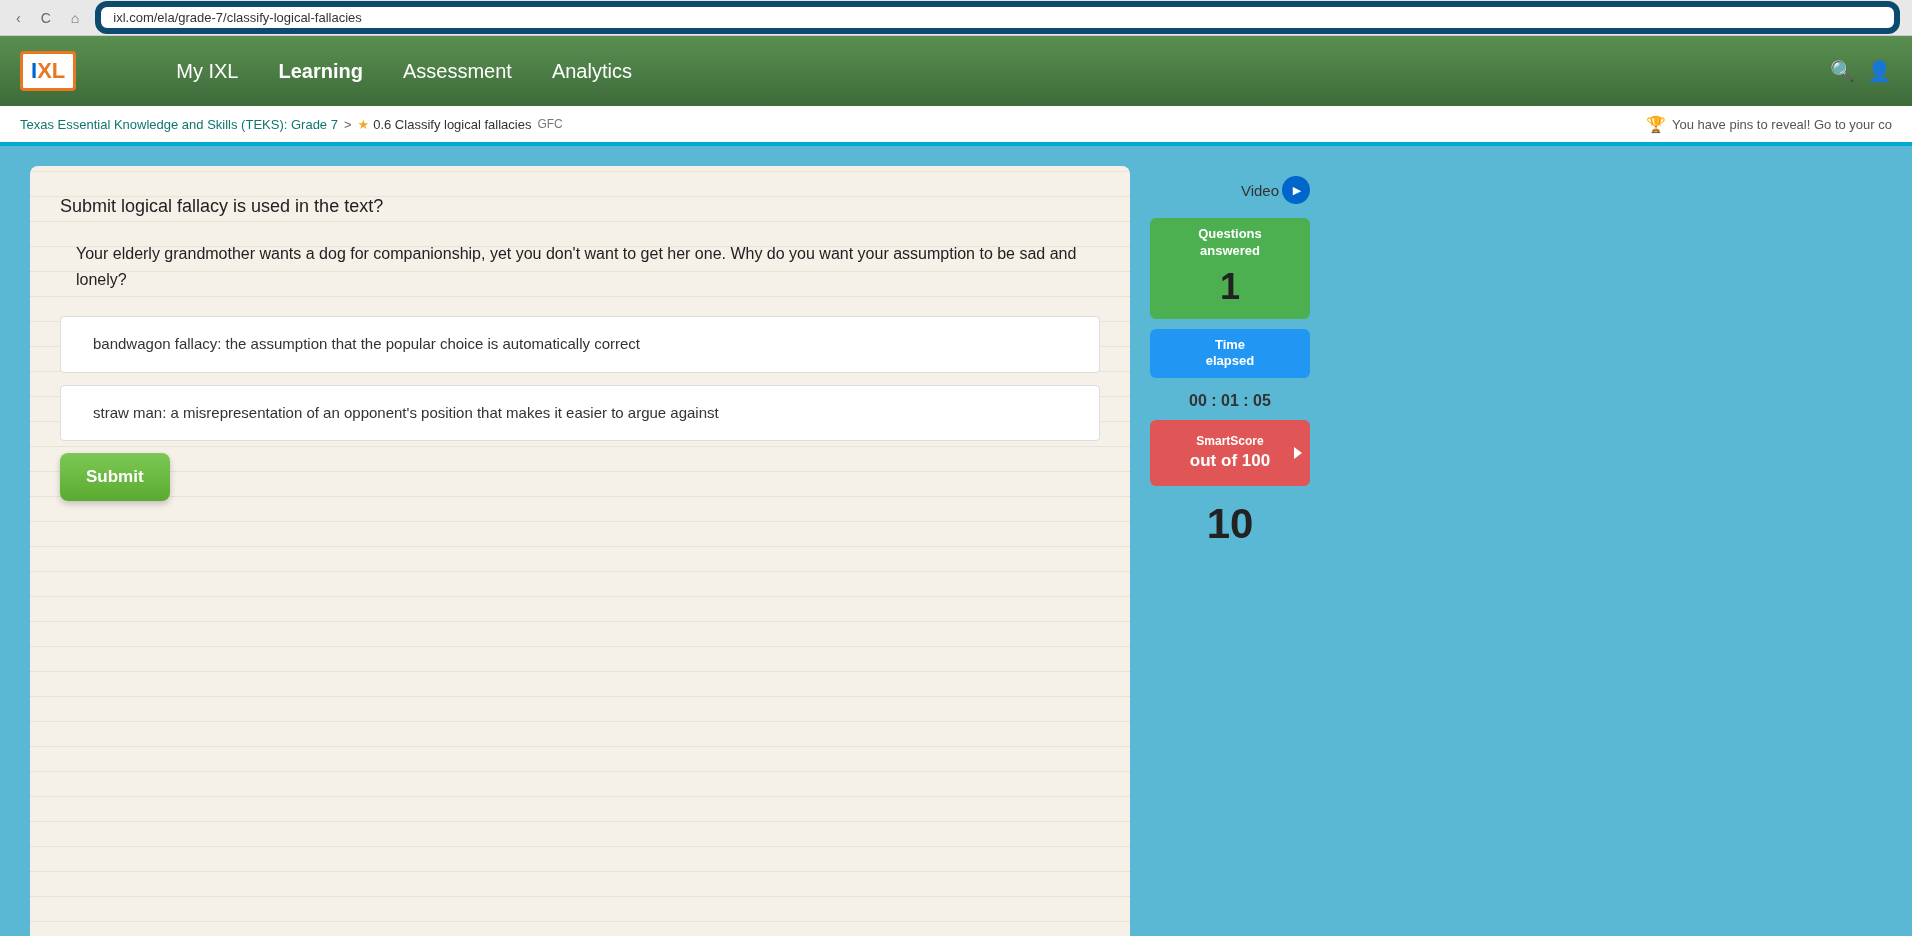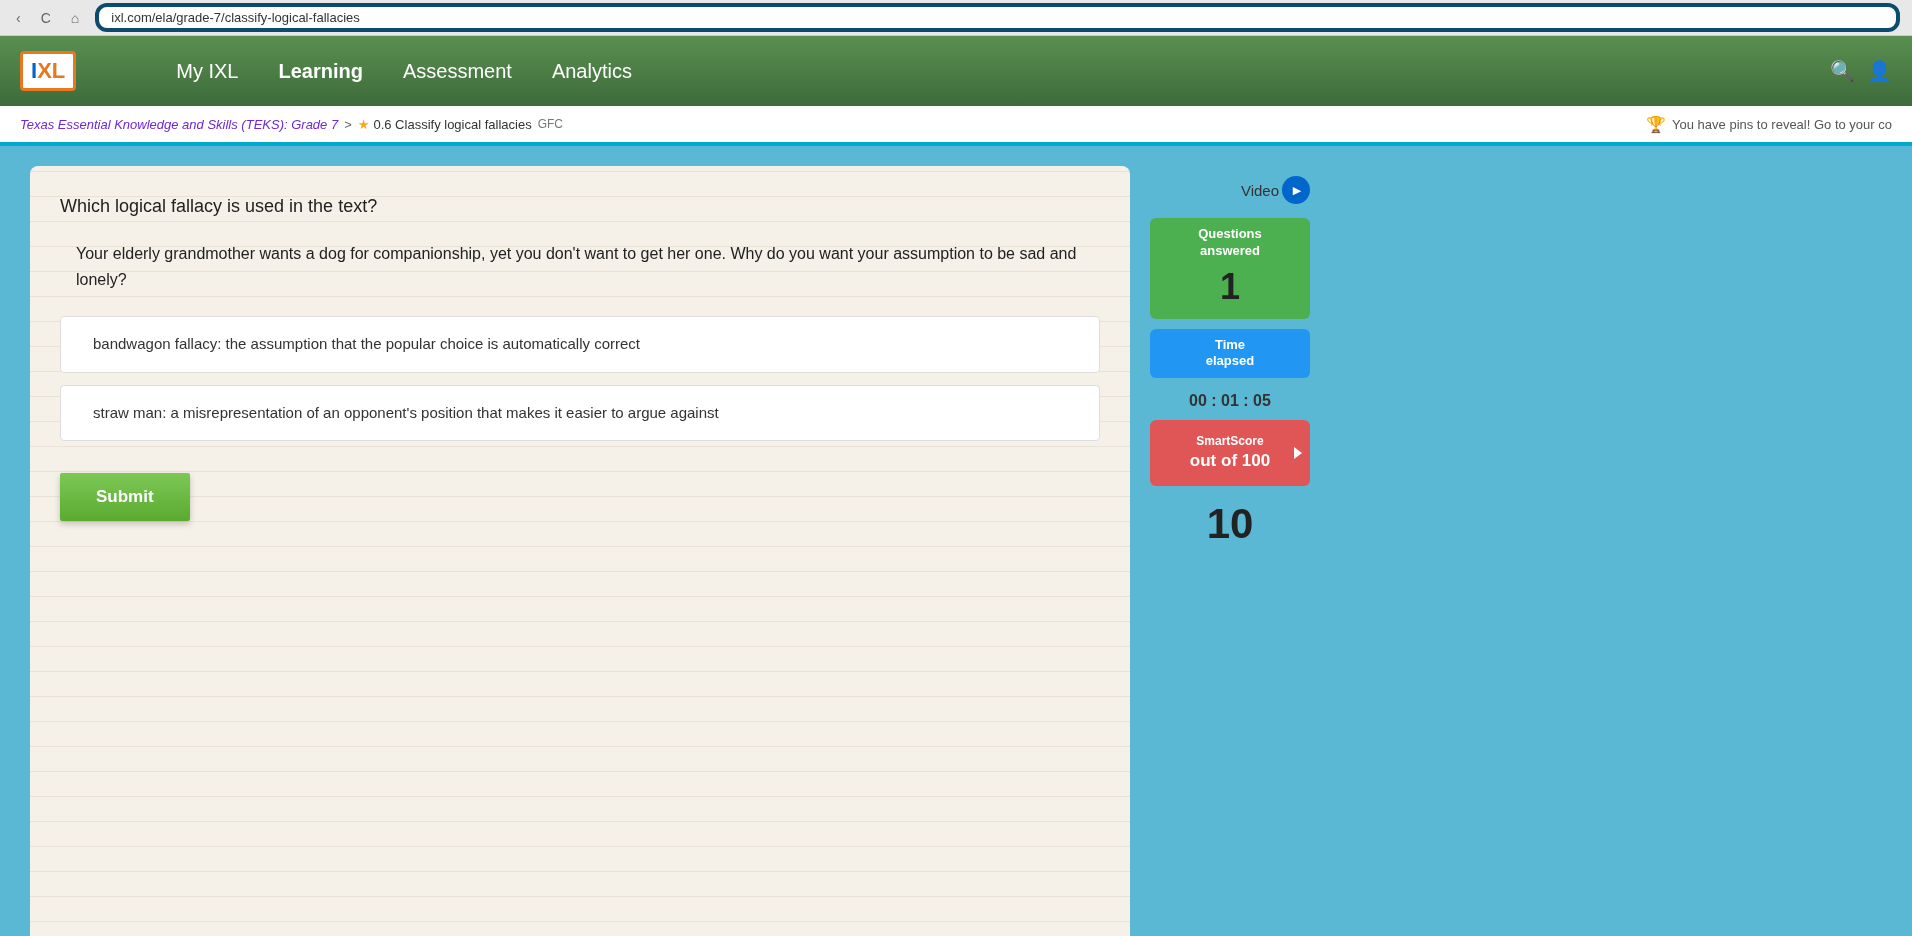--- a/index.html
+++ b/index.html
@@ -19,21 +19,21 @@
       font-size: 14px;
       color: #666;
       cursor: pointer;
       background: none;
       border: none;
       padding: 2px 4px;
     }
     .browser-url-bar {
       flex: 1;
       background: white;
-      border: 4px solid #0c4a6e;
+      border: 6px solid #0c4a6e;
       border-radius: 12px;
       padding: 3px 12px;
       font-size: 13px;
       color: #333;
     }
 
     
     .top-nav {
       background: #4a7c4e;
       background: linear-gradient(180deg, #5a8f50 0%, #3d6b3a 100%);
@@ -95,21 +95,21 @@
     .breadcrumb-bar {
       background: white;
       height: 40px;
       display: flex;
       align-items: center;
       padding: 0 20px;
       border-bottom: 4px solid #00aacc;
       font-size: 13px;
       color: #333;
     }
-    .breadcrumb-bar a { color: #6d28d9; text-decoration: none; font-style: italic; }
+    .breadcrumb-bar a { color: #0f766e; text-decoration: none; }
     .breadcrumb-bar .chevron { margin: 0 6px; color: #666; }
     .breadcrumb-bar .star { color: #f5a623; margin-right: 4px; }
     .breadcrumb-bar .skill-code {
       margin-left: 6px;
       color: #777;
       font-size: 12px;
     }
     .breadcrumb-right {
       margin-left: auto;
       display: flex;
@@ -165,26 +165,25 @@
       cursor: pointer;
       font-size: 15px;
       color: #333;
       line-height: 1.5;
       transition: background 0.15s;
     }
     .submit-btn {
       background: linear-gradient(180deg, #7dc855 0%, #5aaa30 100%);
       color: white;
       border: none;
-      border-radius: 2px;
-      padding: 14px 36px;
+      border-radius: 8px;
+      padding: 14px 26px;
       font-size: 17px;
       font-weight: 600;
       cursor: pointer;
-      margin-top: 20px;
       box-shadow: 0 3px 6px rgba(0,0,0,0.2);
     }
 
     
     .sidebar {
       width: 160px;
       display: flex;
       flex-direction: column;
       gap: 10px;
       padding-top: 10px;
@@ -315,21 +314,21 @@
   <span class="skill-code">GFC</span>
   <div class="breadcrumb-right">
     <span class="trophy-icon">🏆</span>
     <span>You have pins to reveal! Go to your co</span>
   </div>
 </div>
 
 <div class="main-content">
 
   <div class="question-card">
-    <p class="question-text">Which logical fallacy is used in the text?</p>
+    <p class="question-text">Submit logical fallacy is used in the text?</p>
     <p class="passage-text">Your elderly grandmother wants a dog for companionship, yet you don't want to get her one. Why do you want your assumption to be sad and lonely?</p>
 
     <div class="answer-option">bandwagon fallacy: the assumption that the popular choice is automatically correct</div>
     <div class="answer-option">straw man: a misrepresentation of an opponent's position that makes it easier to argue against</div>
 
     <button class="submit-btn">Submit</button>
   </div>
 
   <div class="sidebar">
     <div class="video-row">

